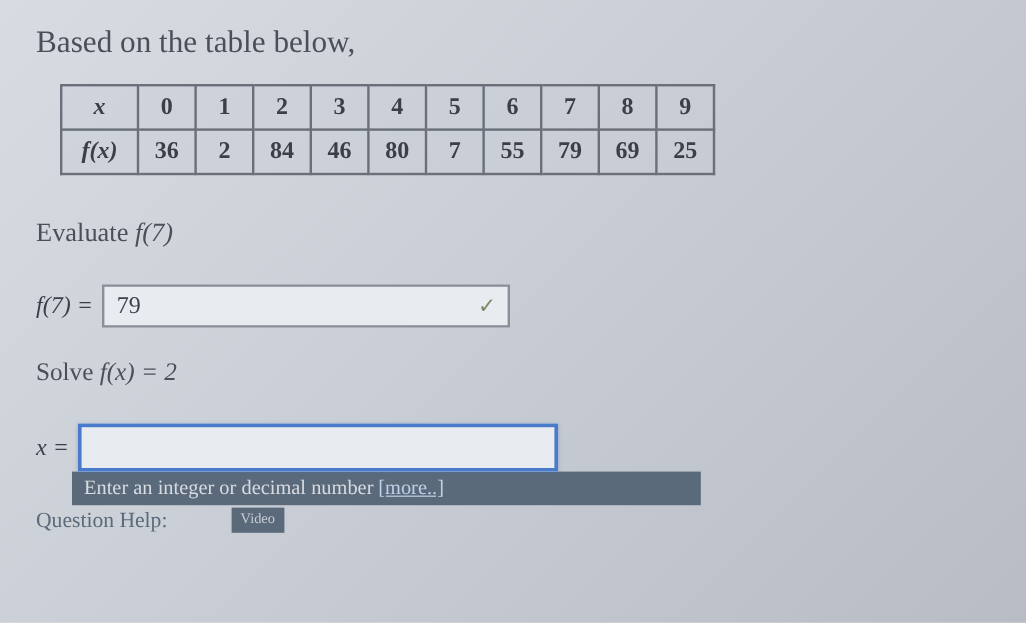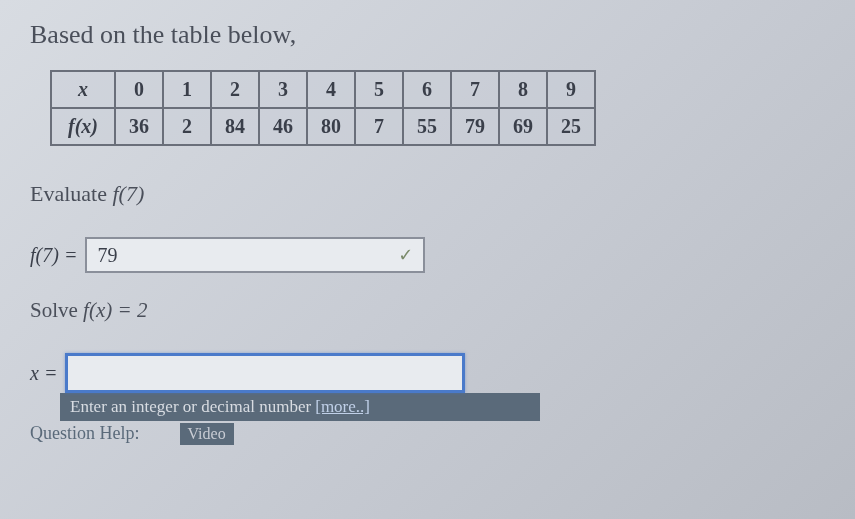--- a/index.html
+++ b/index.html
@@ -90,21 +90,21 @@
     }
     .answer-input-blue {
       width: 400px;
       height: 40px;
       border: 3px solid #4a7aca;
       background: #e8ebef;
       box-shadow: 0 0 3px rgba(74,122,202,0.5);
     }
     .hint-bar {
       margin-left: 30px;
-      width: 480px;
+      width: 524px;
       background: #5a6a7a;
       color: #d8dce2;
       font-size: 17px;
       padding: 4px 10px;
       display: flex;
       align-items: center;
     }
     .more-link {
       color: #c0d0e8;
       text-decoration: underline;
@@ -114,22 +114,22 @@
       font-size: 18px;
       color: #5a6a7a;
       margin-top: 2px;
       display: flex;
       gap: 36px;
     }
     .video-link {
       background: #5a6a7a;
       color: #c8ccd4;
       padding: 2px 8px;
-      margin-left: 4px;
-      font-size: 16px;
+      margin-left: 17px;
+      font-size: 12px;
     }
   </style>
 </head>
 <body>
 
 <div class="prompt-text">Based on the table below,</div>
 
 <table class="data-table">
   <tbody>
       <tr>

